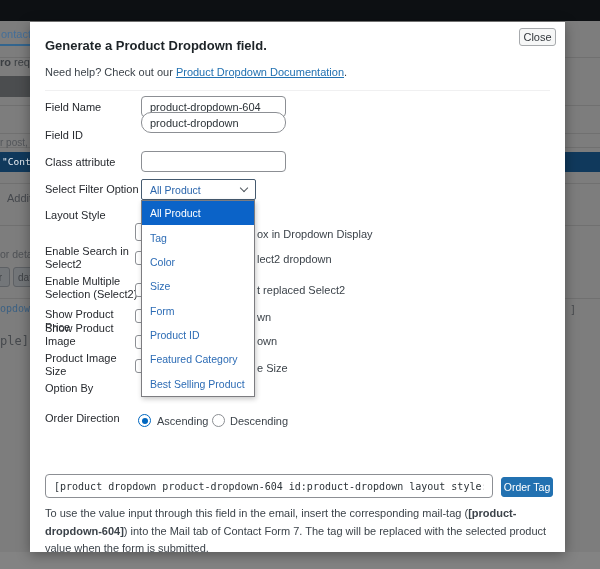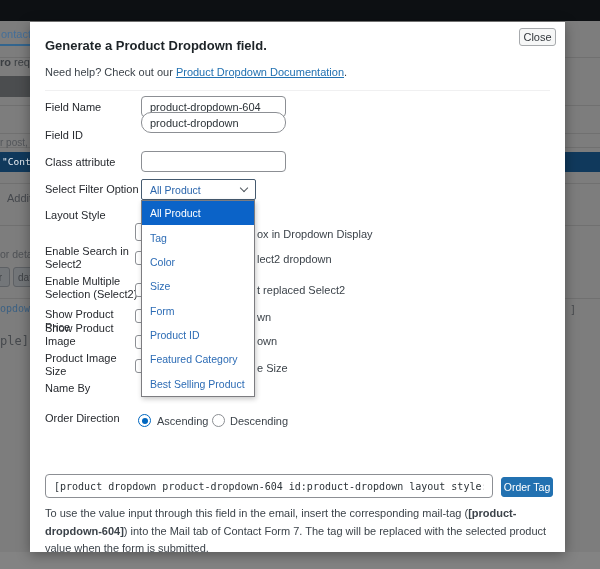--- a/index.html
+++ b/index.html
@@ -110,21 +110,21 @@
     <div class="lbl" style="top:79px">Field Name</div>
     <div class="lbl" style="top:107px">Field ID</div>
     <div class="lbl" style="top:134px">Class attribute</div>
     <div class="lbl" style="top:161px">Select Filter Option</div>
     <div class="lbl" style="top:187px">Layout Style</div>
     <div class="lbl" style="top:223px">Enable Search in Select2</div>
     <div class="lbl" style="top:253px">Enable Multiple Selection (Select2)</div>
     <div class="lbl" style="top:300px">Show Product Image</div>
     <div class="lbl" style="top:286px">Show Product Price</div>
     <div class="lbl" style="top:330px">Product Image Size</div>
-    <div class="lbl" style="top:360px">Name By</div>
+    <div class="lbl" style="top:360px">Option By</div>
     <div class="lbl" style="top:390px">Order Direction</div>
 
     <input class="txt-input" style="top: 74px;" value="product-dropdown-604">
     <input class="txt-input" style="top: 90px; border-radius: 10px;" value="product-dropdown">
     <input class="txt-input" style="top: 129px;" value="">
 
     <div class="select-box">
       <span>All Product</span>
       <span class="chev"></span>
     </div>

